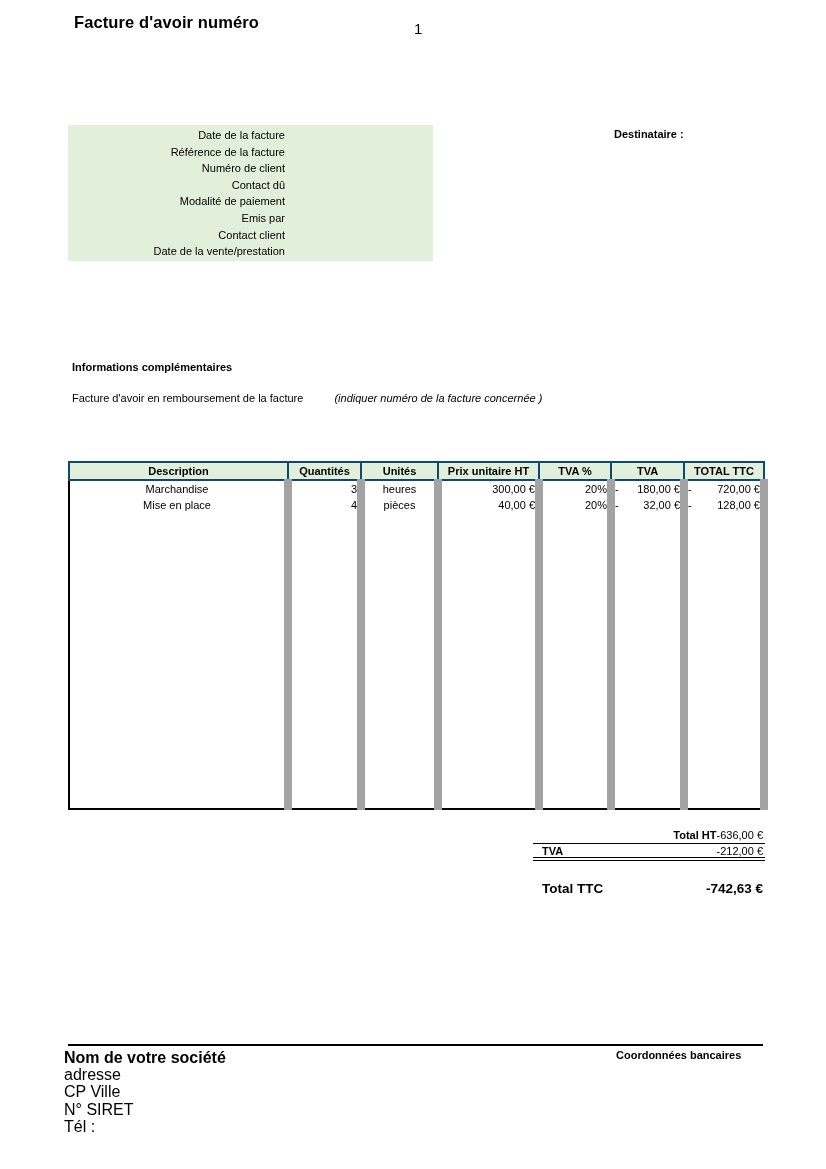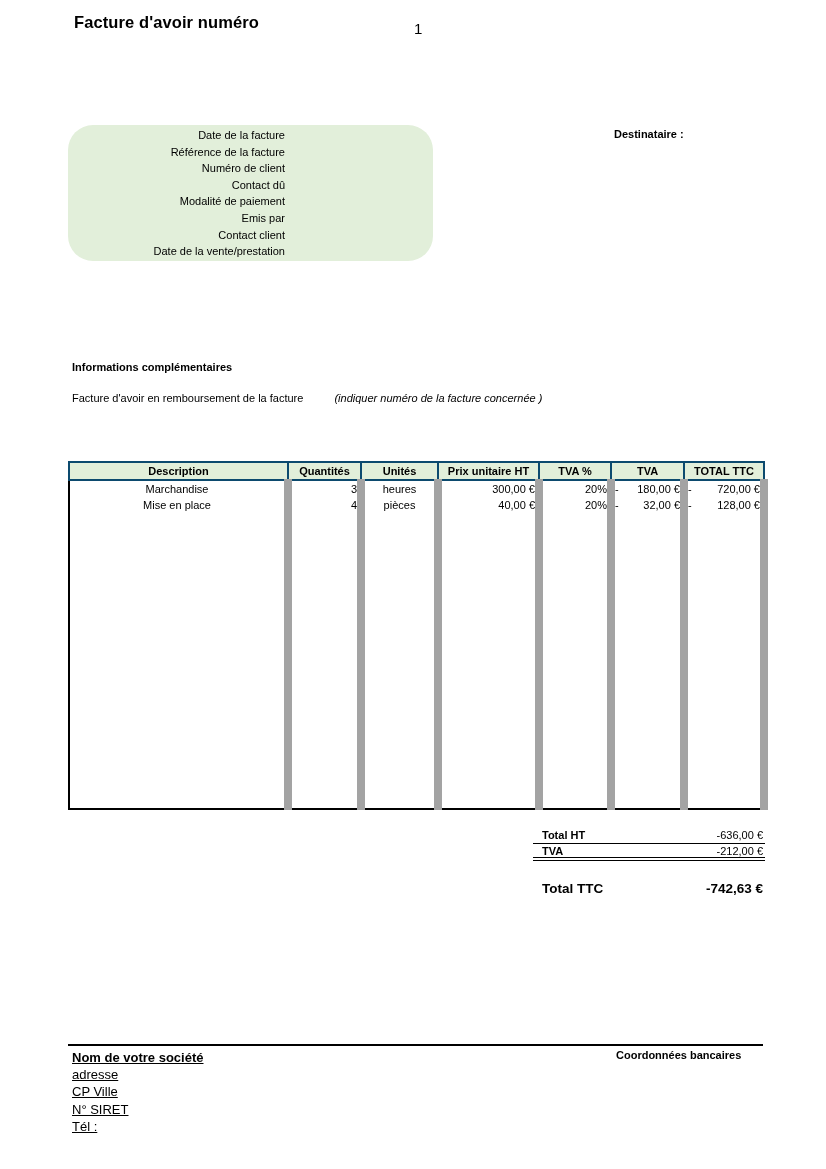--- a/index.html
+++ b/index.html
@@ -10,21 +10,21 @@
     overflow:hidden;
   }
 
   
   .doc-title { position:absolute; left:74px; top:13px; font-size:16.5px; font-weight:bold; letter-spacing:.1px; }
   .doc-title-number { position:absolute; left:414px; top:20px; font-size:15px; }
 
   
   .info-box {
     position:absolute; left:68px; top:125px; width:365px; height:136px;
-    background:#e2efda; padding:2px 148px 0 0;border-radius:25px;
+    background:#e2efda; padding:2px 148px 0 0;
   }
   .info-box .info-row { font-size:11px; line-height:16.6px; text-align:right; white-space:nowrap; }
 
   
   .recipient-label { position:absolute; left:614px; top:128px; font-size:11px; font-weight:bold; }
 
   
   .addl-heading { position:absolute; left:72px; top:361px; font-size:11px; font-weight:bold; }
   .addl-text { position:absolute; left:72px; top:392px; font-size:11px; }
   .addl-text .it { font-style:italic;margin-left:28px; }
@@ -48,28 +48,28 @@
   td.c-vatp  { text-align:right; padding-right:3px; }
   .acct { display:flex; justify-content:space-between; align-items:center; }
   .acct .minus { padding-left:0; }
   tr.filler td { height:295px; }
 
   
   .totals { position:absolute; left:533px; top:827px; width:232px; font-size:11px; }
   .totals .t-row { display:flex; justify-content:space-between; align-items:center;
     height:17px; padding:0 2px 0 9px; }
   .totals .t-row .t-label { font-weight:bold; }
-  .totals .t-row.ht  { border-bottom:1px solid #000; }
+  .totals .t-row.ht  { border-bottom:1px solid #000;justify-content:flex-end; }
   .totals .t-row.tva { border-bottom:4px double #000; }
   .totals .grand { display:flex; justify-content:space-between; align-items:center;
     margin-top:20px; padding:0 2px 0 9px; font-weight:bold; font-size:13.5px; }
 
   
   .footer-rule { position:absolute; left:68px; top:1044px; width:695px; border-top:2px solid #000; }
-  .footer-company { position:absolute; left:72px; top:1049px; font-size:13px; line-height:17.2px;text-decoration:underline; }
+  .footer-company { position:absolute; left:64px; top:1049px; font-size:16px; line-height:17.2px; }
   .footer-company .company-name { font-weight:bold; }
   .footer-bank { position:absolute; left:616px; top:1049px; font-size:11px; font-weight:bold; }
 </style>
 </head>
 <body>
 
 <div>
 
   <div class="doc-title">Facture d'avoir numéro</div>
   <div class="doc-title-number">1</div>

